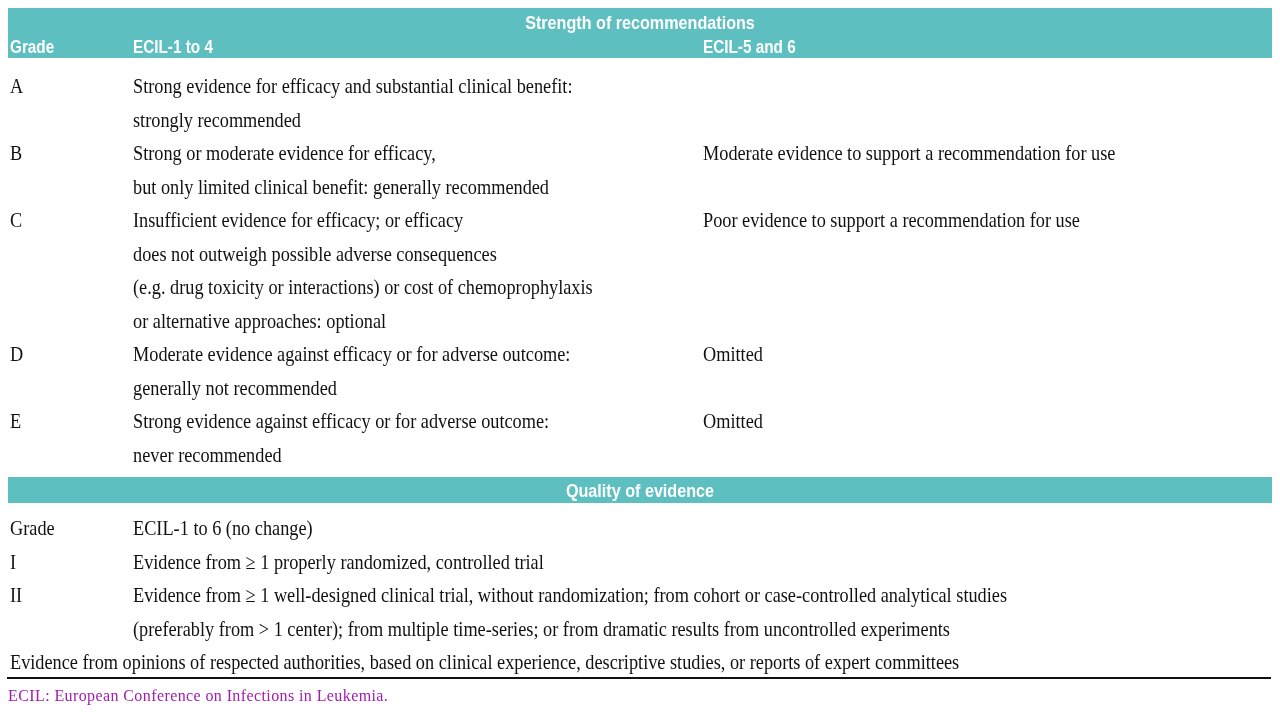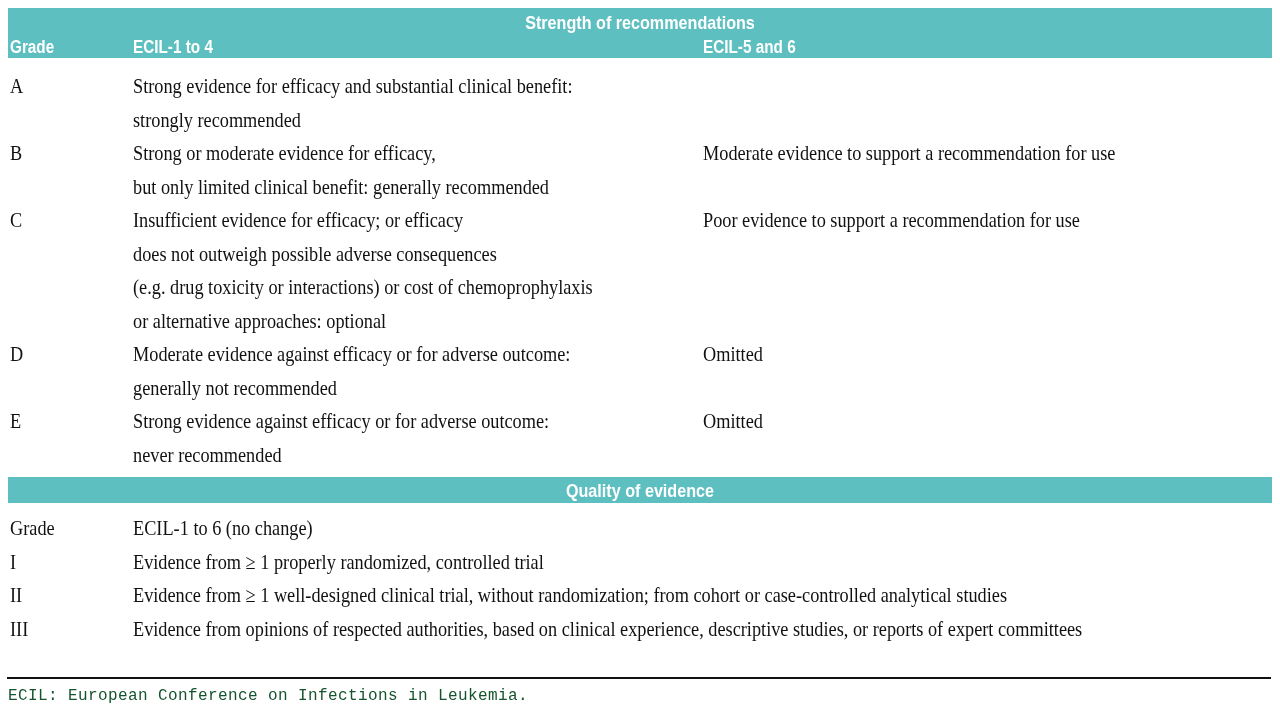--- a/index.html
+++ b/index.html
@@ -89,23 +89,22 @@
     width: 1264px;
     height: 2px;
     background: #111111;
   }
   .footnote {
     position: absolute;
     left: 8px;
     top: 685px;
     font-size: 16px;
     letter-spacing: 0.4px;
-    color: #14532d;
+    color: #a21caf;
     line-height: 22px;
-    font-family: Liberation Mono, monospace;
   }
 </style>
 </head>
 <body>
 
 <div class="canvas">
 
   <div class="band band1">
     <div class="band-title">Strength of recommendations</div>
     <span class="band-col c1">Grade</span>
@@ -195,26 +194,24 @@
         <div class="cell">
           <div class="line"><span>Evidence from ≥ 1 properly randomized, controlled trial</span></div>
         </div>
       </div>
       <div class="trow">
         <div class="cell">
           <div class="line"><span>II</span></div>
         </div>
         <div class="cell">
           <div class="line"><span>Evidence from ≥ 1 well-designed clinical trial, without randomization; from cohort or case-controlled analytical studies</span></div>
-        </div>
-      </div>
-      <div class="trow">
-        <div class="cell">
-          <div class="line"><span>III</span></div>
-        </div>
+          <div class="line"><span>(preferably from &gt; 1 center); from multiple time-series; or from dramatic results from uncontrolled experiments</span></div>
+        </div>
+      </div>
+      <div class="trow">
         <div class="cell">
           <div class="line"><span>Evidence from opinions of respected authorities, based on clinical experience, descriptive studies, or reports of expert committees</span></div>
         </div>
       </div>
     </div>
 
   <div class="bottom-rule"></div>
 
   <div class="footnote">ECIL: European Conference on Infections in Leukemia.</div>
 

